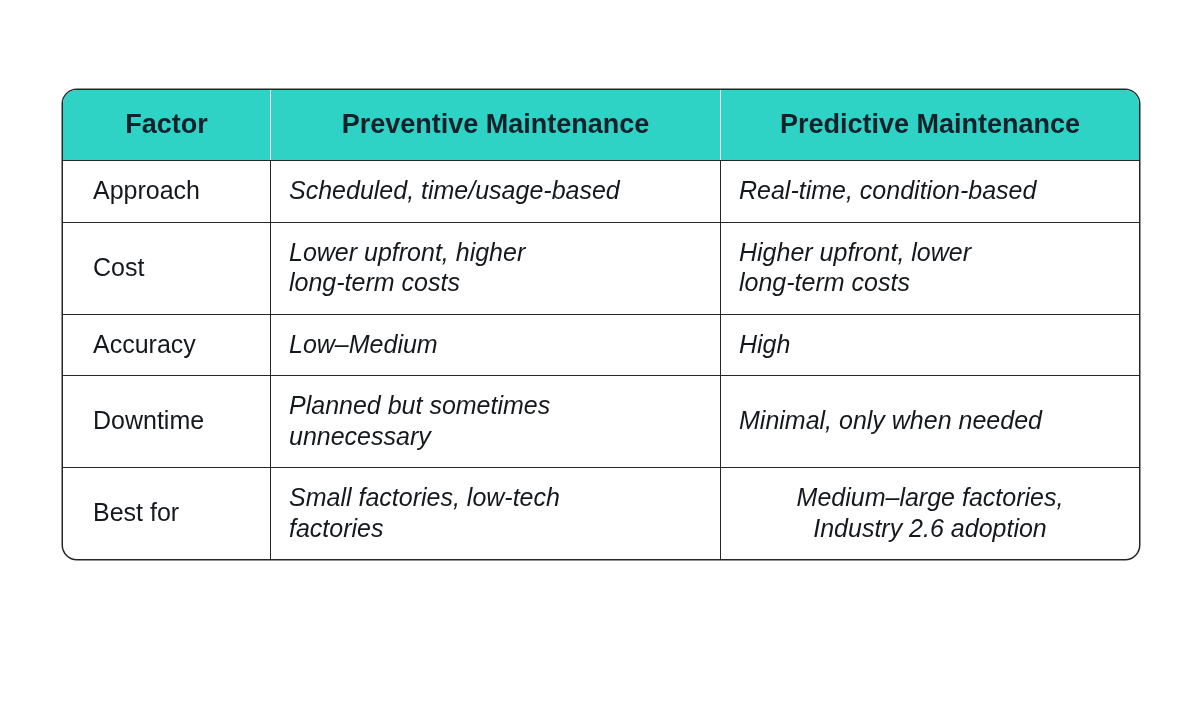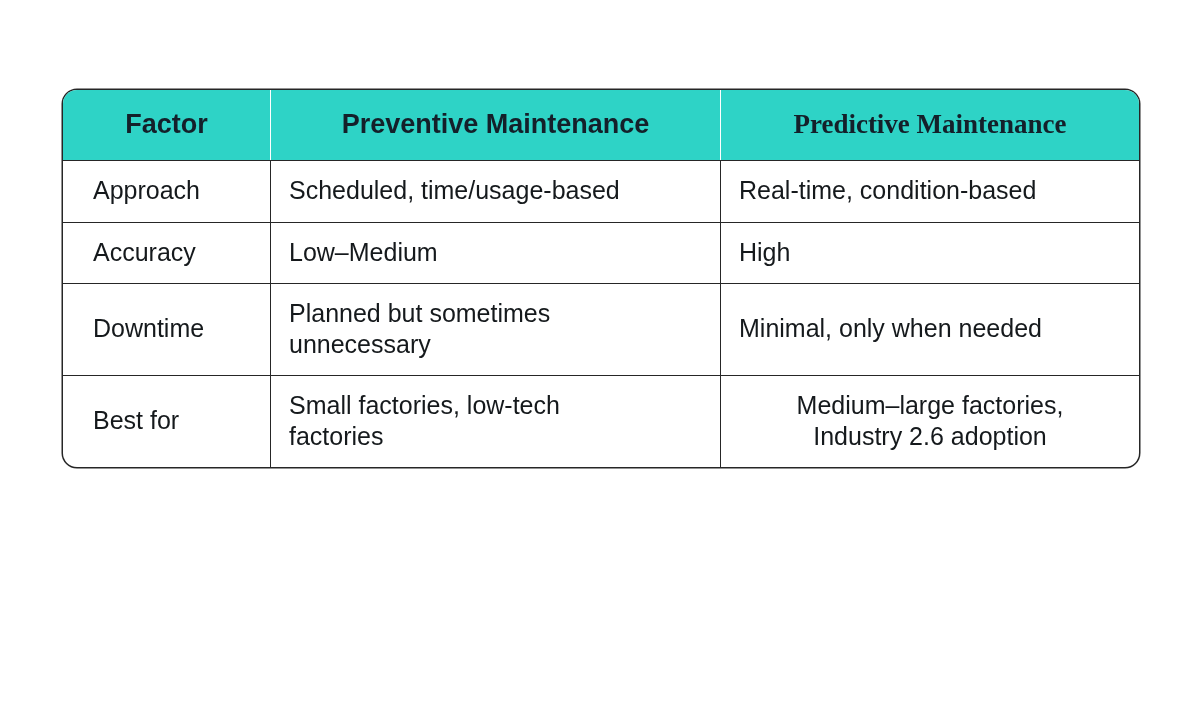--- a/index.html
+++ b/index.html
@@ -48,21 +48,20 @@
     color: #14202a;
     font-size: 27px;
     font-weight: bold;
     text-align: center;
     padding: 19px 10px 20px 10px;
     border-right: 1.5px solid #ffffff;
     line-height: 1.15;
   }
   table.cmp thead th:last-child {
     border-right: none;
-    font-family: Liberation Serif, serif;
   }
 
   table.cmp tbody td {
     font-size: 25px;
     color: #15191c;
     border-top: 1.5px solid #262626;
     border-right: 1.5px solid #262626;
     padding: 14px 18px 16px 18px;
     line-height: 1.22;
     vertical-align: middle;
@@ -72,20 +71,21 @@
   table.cmp tbody td:last-child {
     border-right: none;
   }
 
   table.cmp tbody td.factor {
     padding-left: 30px;
   }
 
   .cell-line {
     display: block;
+    font-style: italic;
   }
 
   
   table.cmp tbody tr:last-child td:first-child {
     border-bottom-left-radius: 14px;
   }
   table.cmp tbody tr:last-child td:last-child {
     border-bottom-right-radius: 14px;
     text-align: center;
   }
@@ -112,20 +112,31 @@
         <tr>
           <td class="factor">Approach</td>
           <td>
             <span class="cell-line">Scheduled, time/usage-based</span>
           </td>
           <td>
             <span class="cell-line">Real-time, condition-based</span>
           </td>
         </tr>
         <tr>
+          <td class="factor">Cost</td>
+          <td>
+            <span class="cell-line">Lower upfront, higher</span>
+            <span class="cell-line">long-term costs</span>
+          </td>
+          <td>
+            <span class="cell-line">Higher upfront, lower</span>
+            <span class="cell-line">long-term costs</span>
+          </td>
+        </tr>
+        <tr>
           <td class="factor">Accuracy</td>
           <td>
             <span class="cell-line">Low–Medium</span>
           </td>
           <td>
             <span class="cell-line">High</span>
           </td>
         </tr>
         <tr>
           <td class="factor">Downtime</td>

